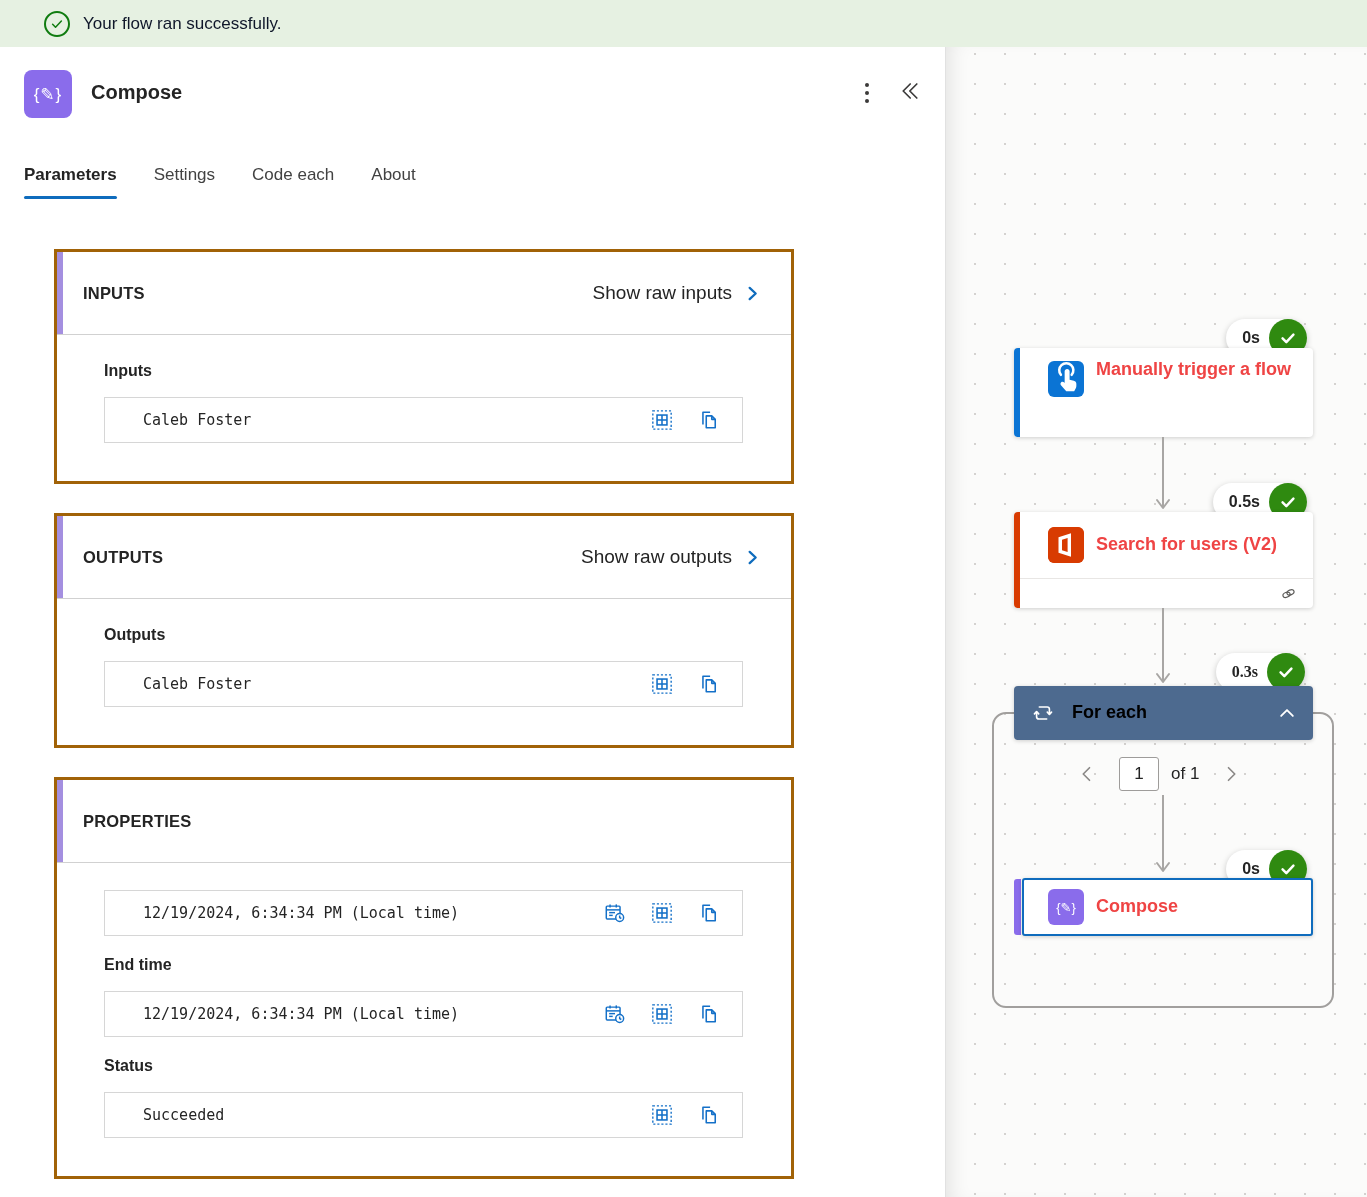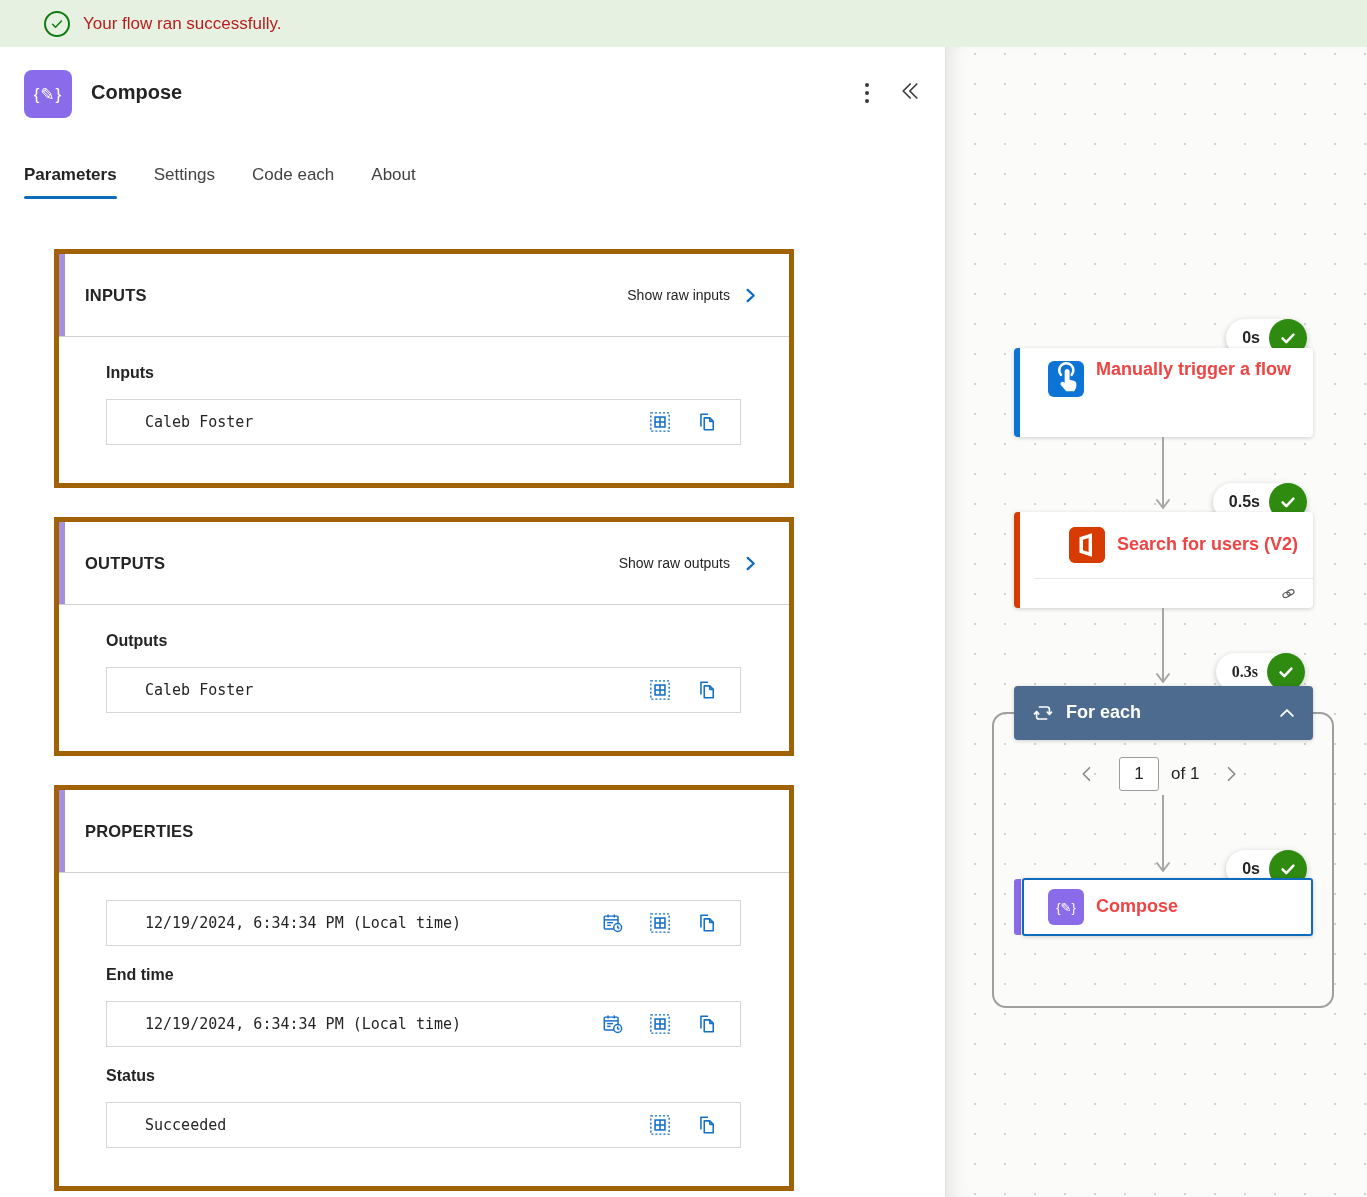--- a/index.html
+++ b/index.html
@@ -4,48 +4,48 @@
 <style>
   * { margin:0; padding:0; box-sizing:border-box; }
   html,body { width:1367px; height:1197px; overflow:hidden; background:#fff;
     font-family:"Liberation Sans","DejaVu Sans",sans-serif; color:#242424; }
 
   
   .banner { height:47px; background:#e6f1e2; display:flex; align-items:center; padding-left:44px; }
   .banner-check { width:26px; height:26px; border:2.4px solid #107c10; border-radius:50%;
     display:flex; align-items:center; justify-content:center; flex:0 0 auto; }
   .banner-check svg { width:14px; height:14px; }
-  .banner-text { margin-left:13px; font-size:17px; color:#b91c1c; }
+  .banner-text { margin-left:13px; font-size:17px; color:#0f172a; }
 
   
   .panel { position:absolute; left:0; top:47px; width:946px; height:1150px; background:#fff;
     border-right:1px solid #e1e1e1; overflow:hidden; }
   .panel-header { position:relative; padding:23px 24px 0 24px; display:flex; align-items:flex-start; }
   .op-icon { width:48px; height:48px; border-radius:8px; background:#8a6ceb; color:#fff;
     display:flex; align-items:center; justify-content:center; font-size:17px; letter-spacing:1px; }
   .panel-title { margin-left:19px; margin-top:11px; font-size:20px; font-weight:700; }
   .panel-actions { position:absolute; right:24px; top:32px; display:flex; align-items:center; gap:24px; }
   .kebab { display:flex; flex-direction:column; gap:4px; padding:4px; cursor:pointer; }
   .kebab i { width:4px; height:4px; border-radius:50%; background:#3b3a39; }
   .collapse-btn svg { width:24px; height:24px; }
 
   .tabs { display:flex; gap:37px; padding:0 24px; margin-top:47px; }
   .tab { font-size:17px; color:#424242; padding-bottom:14px; position:relative; cursor:pointer; }
   .tab.active { color:#242424; font-weight:700; }
   .tab.active::after { content:""; position:absolute; left:0; right:0; bottom:0; height:3px;
     border-radius:2px; background:#0f6cbd; }
 
   .sections { margin-top:50px; }
-  .section { width:740px; margin:0 0 29px 54px; border:5px solid #a16207; }
+  .section { width:740px; margin:0 0 29px 54px; border:3px solid #a16207; }
   .sec-header { position:relative; height:83px; border-bottom:1px solid #d1d1d1;
     display:flex; align-items:center; padding:0 30px 0 26px; }
   .sec-accent { position:absolute; left:0; top:0; bottom:0; width:6px; background:#a48fe0; }
   .sec-title { font-size:16.5px; font-weight:600; letter-spacing:.2px; }
   .sec-link { margin-left:auto; display:flex; align-items:center; gap:12px; cursor:pointer; }
-  .sec-link span { font-size:14px; color:#242424; }
+  .sec-link span { font-size:19px; color:#242424; }
   .sec-link svg { width:17px; height:17px; }
   .sec-body { padding:27px 48px 38px 47px; }
   .field-label { font-size:16px; font-weight:600; margin-bottom:17px; }
   .field-box { border:1px solid #d6d6d6; height:46px; display:flex; align-items:center;
     padding:0 22px 0 38px; background:#fff;text-align:right; }
   .field-box + .field-label { margin-top:20px; }
   .field-value { font-family:"DejaVu Sans Mono","Liberation Mono",monospace; font-size:15px; color:#242424; }
   .field-icons { margin-left:auto; display:flex; align-items:center; gap:25px; color:#1470c8; }
   .field-icons svg { width:22px; height:22px; display:block; cursor:pointer; }
 
@@ -60,32 +60,32 @@
     box-shadow:0 1px 4px rgba(0,0,0,.18); display:flex; align-items:center; cursor:pointer; }
   .node-accent { position:absolute; left:0; top:0; bottom:0; width:6px; border-radius:4px 0 0 4px; }
   .node-icon { width:36px; height:36px; border-radius:6px; flex:0 0 auto;
     display:flex; align-items:center; justify-content:center; }
   .node-label { font-size:18px; font-weight:600; color:#ef4444; line-height:1.65; }
 
   .trigger-node { left:68px; top:301px; width:299px; height:89px; align-items:flex-start; }
   .trigger-node .node-icon { margin:13px 0 0 34px; background:#0b74d4; }
   .trigger-node .node-label { margin:7px 14px 0 12px; }
 
-  .search-node { left:68px; top:465px; width:299px; height:96px; display:block;padding-left:21px; }
+  .search-node { left:68px; top:465px; width:299px; height:96px; display:block; }
   .search-row { height:67px; display:flex; align-items:center; border-bottom:1px solid #e8e6e4; }
   .search-row .node-icon { margin-left:34px; background:#d83b01; }
   .search-row .node-label { margin-left:12px; }
   .search-foot { height:28px; display:flex; align-items:center; justify-content:flex-end; padding-right:16px; }
   .search-foot svg { width:17px; height:17px; cursor:pointer; }
 
   .foreach-container { position:absolute; left:46px; top:665px; width:342px; height:296px;
     border:2px solid #a19f9d; border-radius:14px; }
   .foreach-header { left:68px; top:639px; width:299px; height:54px; background:#4d6a8f; }
   .foreach-header .loop { margin-left:18px; width:22px; height:22px; }
-  .foreach-header .node-label { color:#ffffff; margin-left:12px; }
+  .foreach-header .node-label { color:#000000; margin-left:18px; }
   .foreach-header .chev-up { margin-left:auto; margin-right:16px; width:20px; height:20px; cursor:pointer; }
 
   .pagination { position:absolute; left:131px; top:710px; display:flex; align-items:center; }
   .pagination svg { width:20px; height:20px; cursor:pointer; }
   .page-input { width:40px; height:34px; margin:0 12px 0 22px; border:1px solid #9e9c9a; border-radius:3px;
     text-align:center; font-size:17px; font-family:inherit; color:#242424; background:#fff; }
   .page-of { font-size:17px; color:#242424; margin-right:22px; }
   .compose-wrap { position:absolute; left:68px; top:831px; width:299px; height:58px; cursor:pointer; }
   .compose-accent { position:absolute; left:0; top:1px; bottom:1px; width:7px; background:#8a6ceb; border-radius:3px 0 0 3px; }
   .compose-card { position:absolute; left:8px; right:0; top:0; bottom:0; background:#fff;

